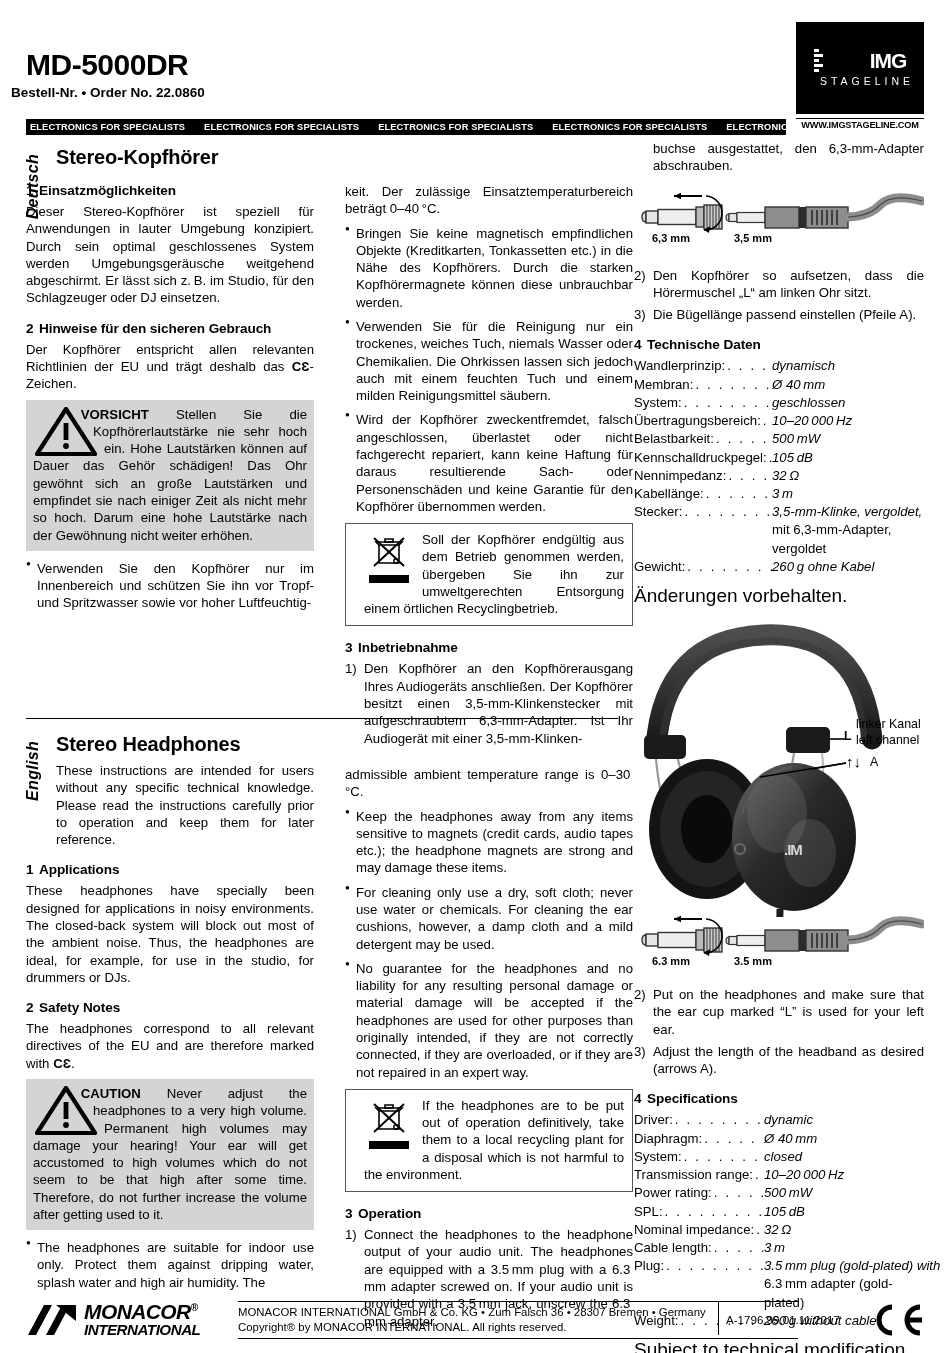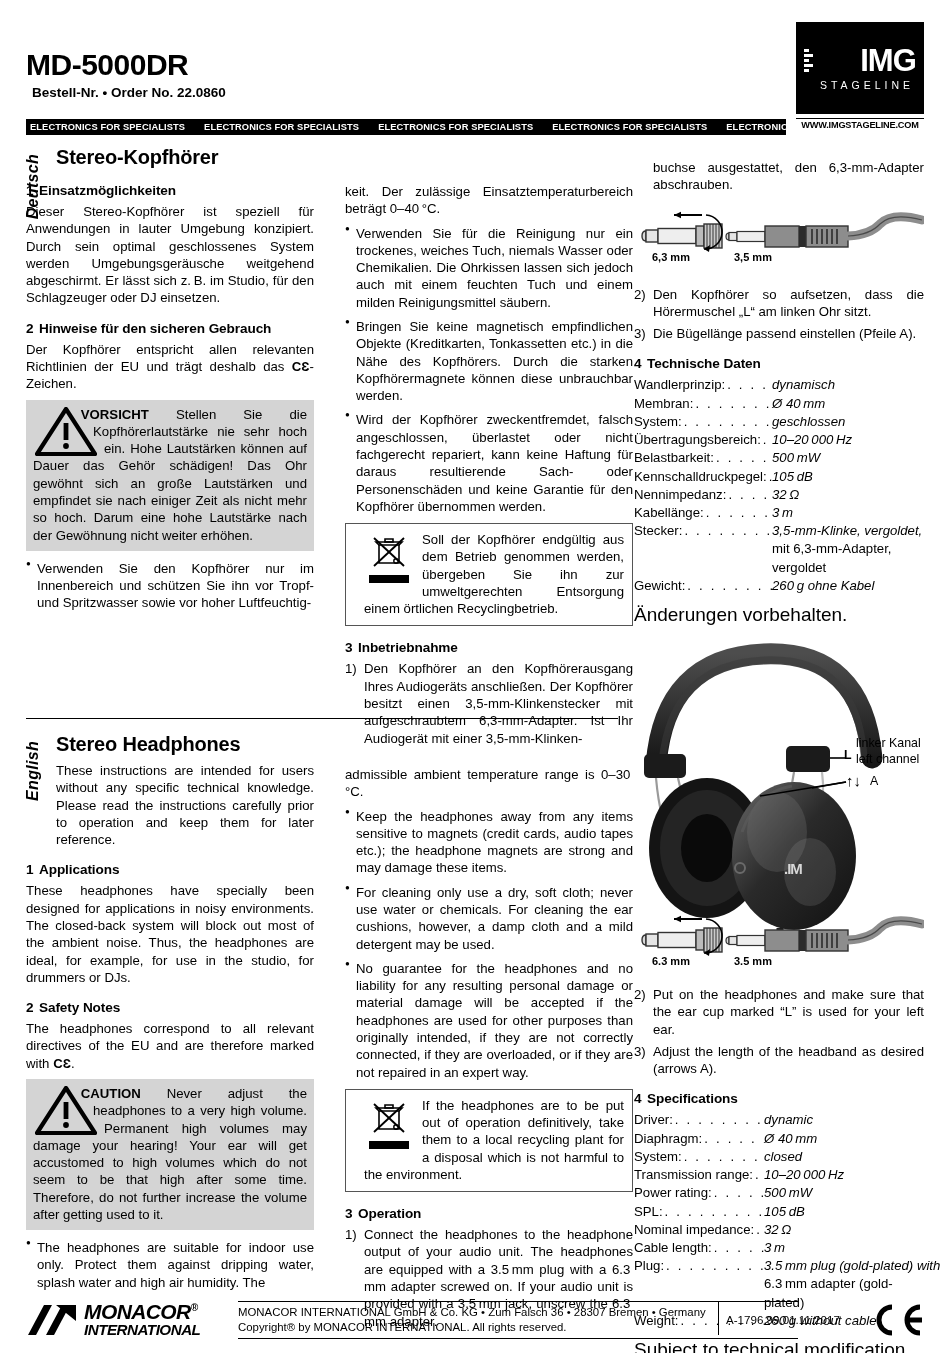--- a/index.html
+++ b/index.html
@@ -14,38 +14,38 @@
   }
   .page { position:relative; width:950px; height:1353px; padding:0; }
 
   
   .header { position:relative; height:115px; }
   .model-title {
     position:absolute; left:26px; top:48px;
     font-size:30px; font-weight:bold; letter-spacing:-0.5px;
   }
   .order-no {
-    position:absolute; left:32px; top:85px;
+    position:absolute; left:11px; top:85px;
     font-size:13.5px; font-weight:bold;
   }
   .logo-box {
     position:absolute; right:26px; top:22px;
     width:128px; height:92px;
     background:#000; color:#fff;
     display:flex; flex-direction:column; align-items:center; justify-content:center;
   }
   .logo-row { display:flex; align-items:center; justify-content:center; gap:3px; }
   .logo-bars { display:flex; flex-direction:column; gap:2px; width:13px; }
   .logo-bars i { display:block; height:3px; background:#fff; }
   .logo-bars i:nth-child(1){ width:5px; }
   .logo-bars i:nth-child(2){ width:9px; }
   .logo-bars i:nth-child(3){ width:5px; }
   .logo-bars i:nth-child(4){ width:9px; }
   .logo-bars i:nth-child(5){ width:5px; }
-  .logo-img { font-size:31px; font-weight:bold; letter-spacing:-1px; line-height:1;margin-left:40px; }
+  .logo-img { font-size:21px; font-weight:bold; letter-spacing:-1px; line-height:1;margin-left:40px; }
   .logo-sub { font-size:10.5px; letter-spacing:4px; margin-top:3px; margin-left:14px; }
   .logo-url {
     position:absolute; right:26px; top:118px;
     width:128px; text-align:center;
     font-size:9.2px; font-weight:bold; letter-spacing:-0.2px;
     border-top:1px solid #000;
     padding-top:1px;
   }
   .banner {
     position:absolute; left:26px; top:119px;
@@ -234,22 +234,22 @@
     </div>
 
     <ul class="bullets">
       <li>Verwenden Sie den Kopfhörer nur im Innenbereich und schützen Sie ihn vor Tropf- und Spritzwasser sowie vor hoher Luftfeuchtig-</li>
     </ul>
   </div>
 
   <div class="col col-2" style="top:150px;">
     <p class="body">keit. Der zulässige Einsatztemperaturbereich beträgt 0–40 °C.</p>
     <ul class="bullets">
+      <li>Bringen Sie keine magnetisch empfindlichen Objekte (Kreditkarten, Tonkassetten etc.) in die Nähe des Kopfhörers. Durch die starken Kopfhörermagnete können diese unbrauchbar werden.</li>
       <li>Verwenden Sie für die Reinigung nur ein trockenes, weiches Tuch, niemals Wasser oder Chemikalien. Die Ohrkissen lassen sich jedoch auch mit einem feuchten Tuch und einem milden Reinigungsmittel säubern.</li>
-      <li>Bringen Sie keine magnetisch empfindlichen Objekte (Kreditkarten, Tonkassetten etc.) in die Nähe des Kopfhörers. Durch die starken Kopfhörermagnete können diese unbrauchbar werden.</li>
       <li>Wird der Kopfhörer zweckentfremdet, falsch angeschlossen, überlastet oder nicht fachgerecht repariert, kann keine Haftung für daraus resultierende Sach- oder Personenschäden und keine Garantie für den Kopfhörer übernommen werden.</li>
     </ul>
 
     <div class="recycle">
       <span class="bin-wrap">
         <svg width="42" height="42" viewBox="0 0 42 42">
           <path d="M8 11 h26 l-3 3 h-20 z" fill="none" stroke="#000" stroke-width="1.6"></path>
           <path d="M11 14 v18 h20 v-18" fill="none" stroke="#000" stroke-width="1.6"></path>
           <path d="M17 8 h8 v3 h-8 z" fill="none" stroke="#000" stroke-width="1.6"></path>
           <line x1="6" y1="7" x2="36" y2="35" stroke="#000" stroke-width="1.9"></line>
@@ -262,21 +262,21 @@
     </div>
 
     <h3 class="num">
       <span class="n">3</span><span>Inbetriebnahme</span>
     </h3>
     <ol class="steps">
       <li>Den Kopfhörer an den Kopfhörerausgang Ihres Audiogeräts anschließen. Der Kopfhörer besitzt einen 3,5-mm-Klinkenstecker mit aufgeschraubtem 6,3-mm-Adapter. Ist Ihr Audiogerät mit einer 3,5-mm-Klinken-</li>
     </ol>
   </div>
 
-  <div class="col col-3" style="top:159px;">
+  <div class="col col-3" style="top:140px;">
     <p class="body" style="padding-left:19px;">buchse ausgestattet, den 6,3-mm-Adapter abschrauben.</p>
 
     <div class="plug-fig">
       <svg width="290" height="72" viewBox="0 0 290 72">
 
         <path d="M12 30 q-4 0 -4 5 q0 5 4 5 z" fill="#d9d9d9" stroke="#333" stroke-width="1.4"></path>
         <rect x="12" y="29" width="12" height="12" fill="#e5e5e5" stroke="#333" stroke-width="1.4"></rect>
         <rect x="24" y="27.5" width="38" height="15" fill="#eee" stroke="#333" stroke-width="1.4"></rect>
         <rect x="62" y="25" width="8" height="20" fill="#bbb" stroke="#333" stroke-width="1.4"></rect>
         <rect x="70" y="23" width="18" height="24" fill="#ccc" stroke="#333" stroke-width="1.4"></rect>

